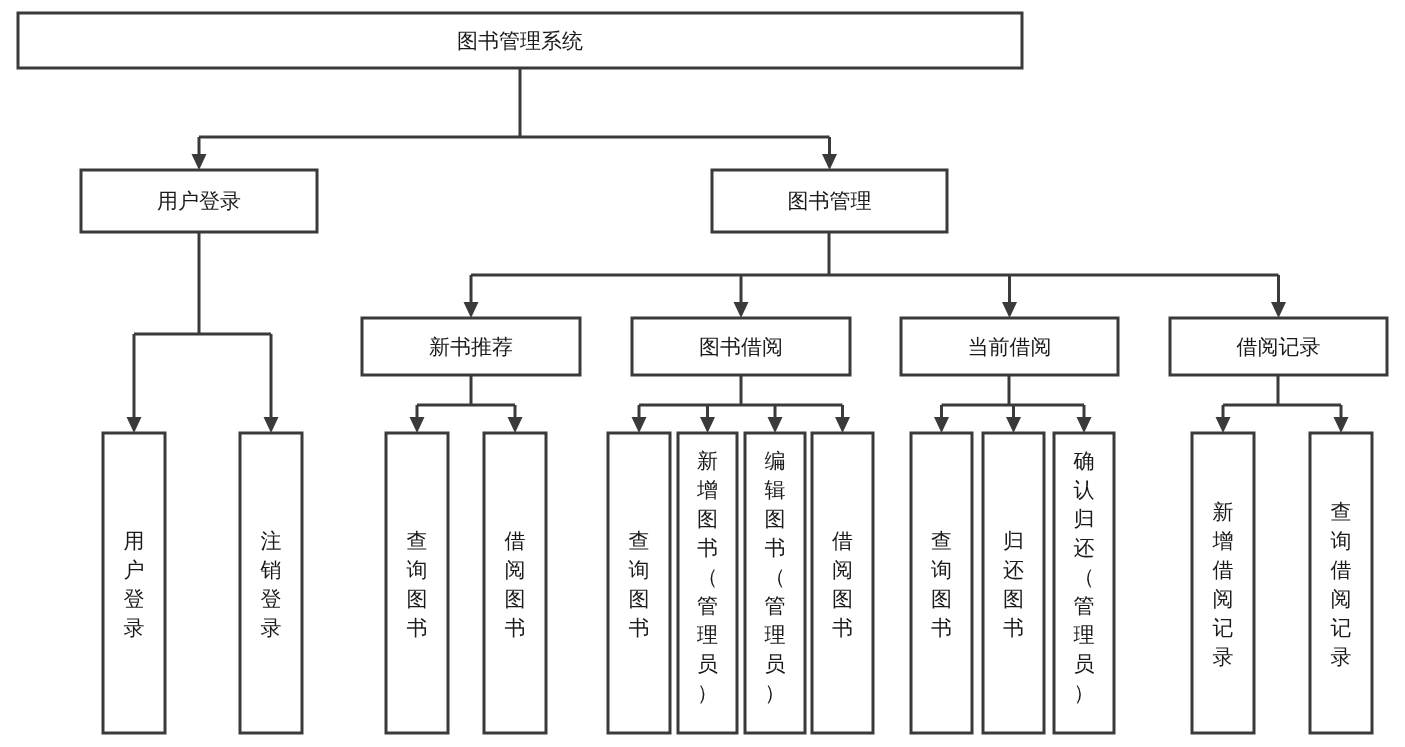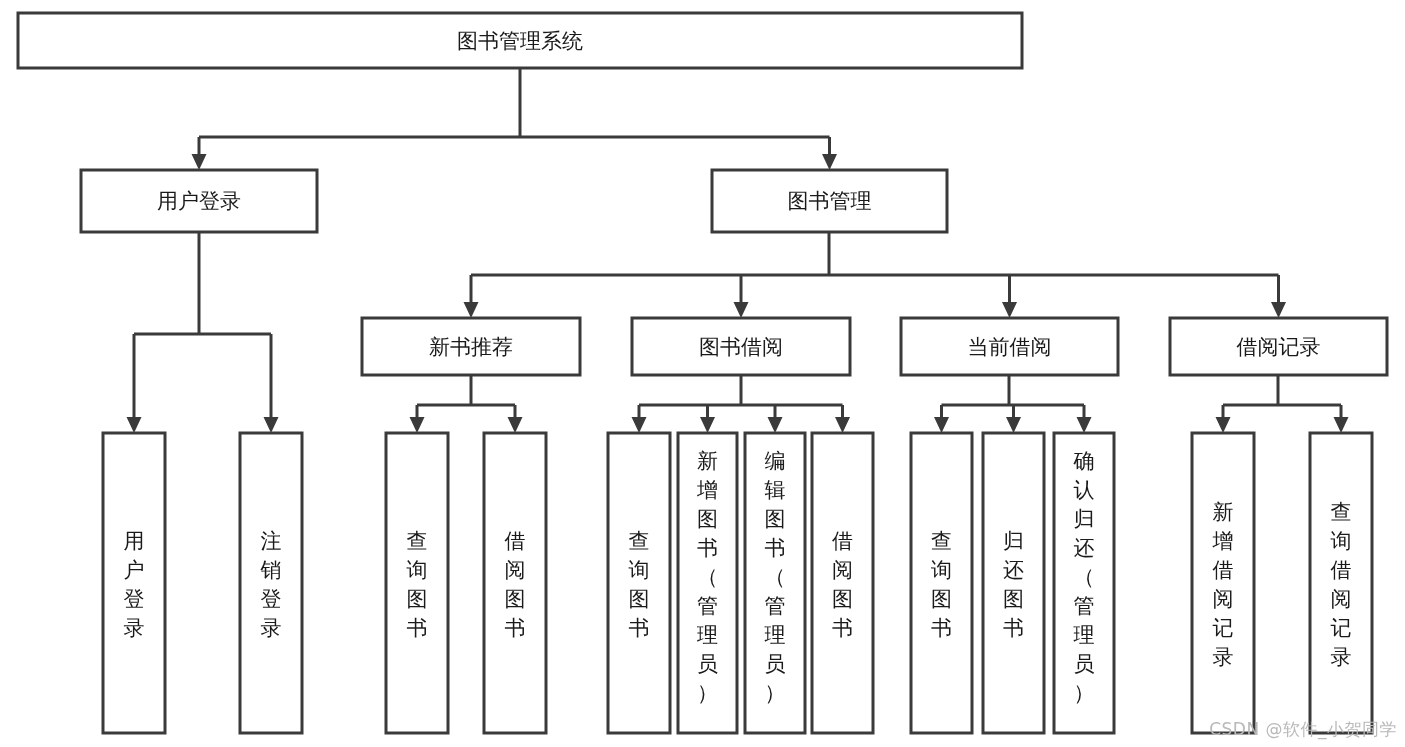--- a/index.html
+++ b/index.html
@@ -221,15 +221,14 @@
           <rect x="1192" y="433" width="62" height="300" class="node-box"></rect>
           <text x="1223" y="518.62" class="leaf-label-v"><tspan x="1223" dy="0">新</tspan><tspan x="1223" dy="29">增</tspan><tspan x="1223" dy="29">借</tspan><tspan x="1223" dy="29">阅</tspan><tspan x="1223" dy="29">记</tspan><tspan x="1223" dy="29">录</tspan></text>
         </g>
         <g>
           <rect x="1310" y="433" width="62" height="300" class="node-box"></rect>
           <text x="1341" y="518.62" class="leaf-label-v"><tspan x="1341" dy="0">查</tspan><tspan x="1341" dy="29">询</tspan><tspan x="1341" dy="29">借</tspan><tspan x="1341" dy="29">阅</tspan><tspan x="1341" dy="29">记</tspan><tspan x="1341" dy="29">录</tspan></text>
         </g>
       </g>
   </svg>
 
-  <div class="watermark-text">CSDN @软件_小贺同学</div>
 
 </div>
 
 </body></html>

